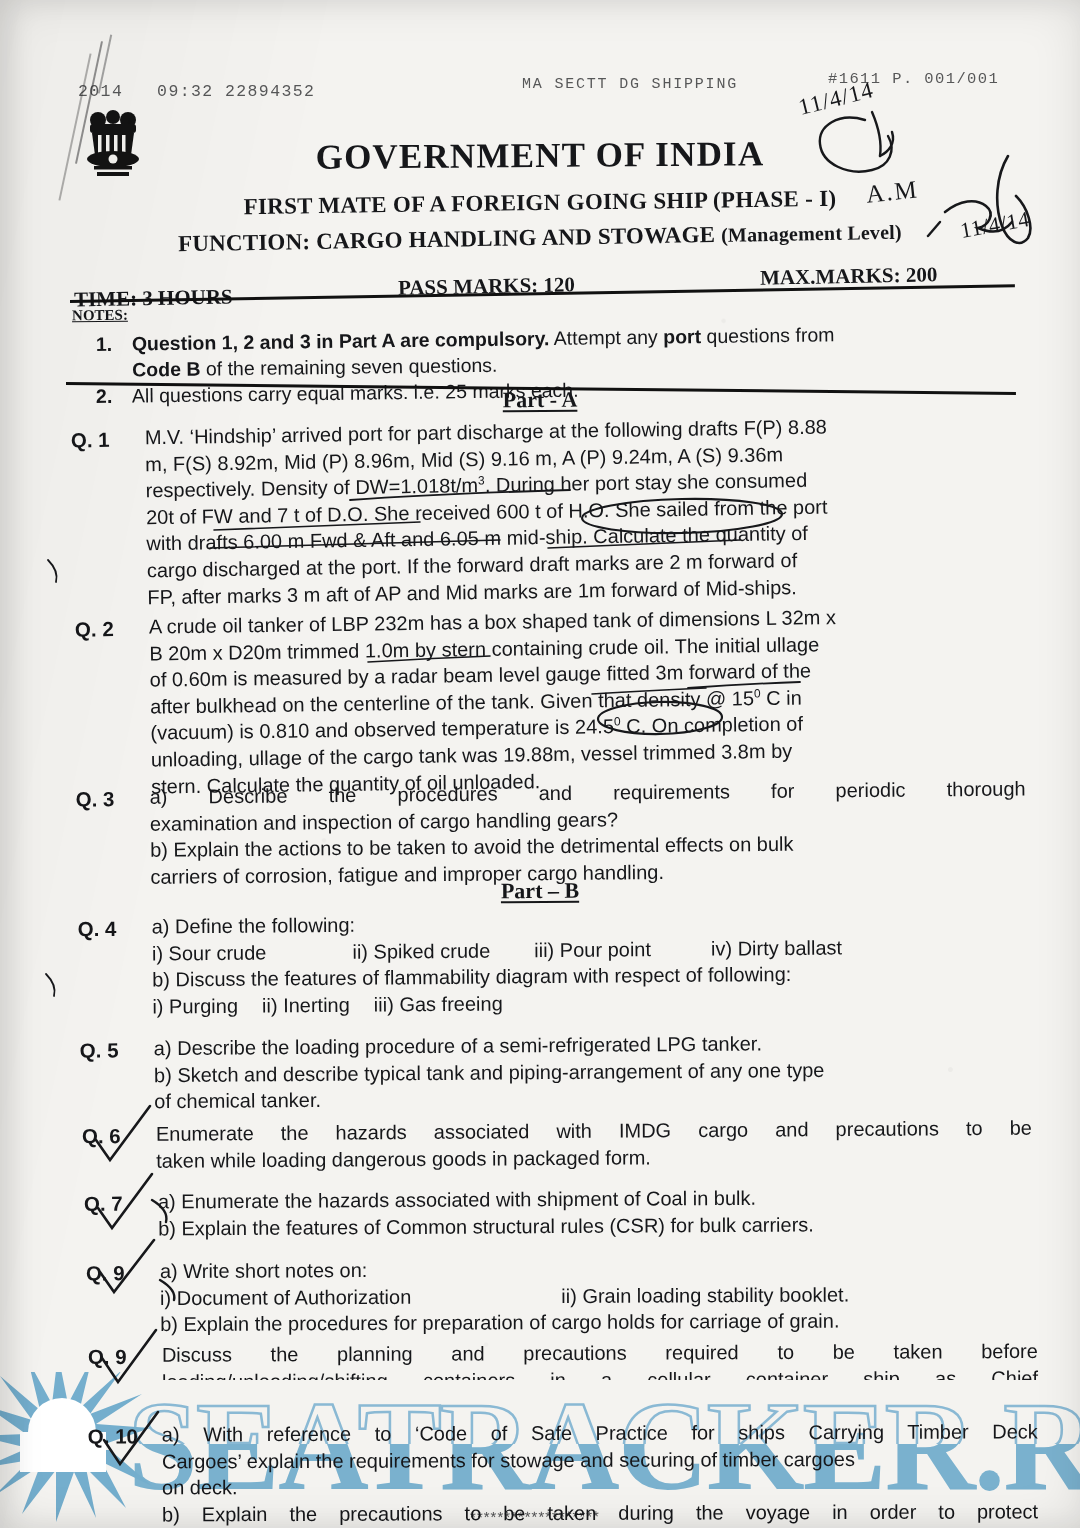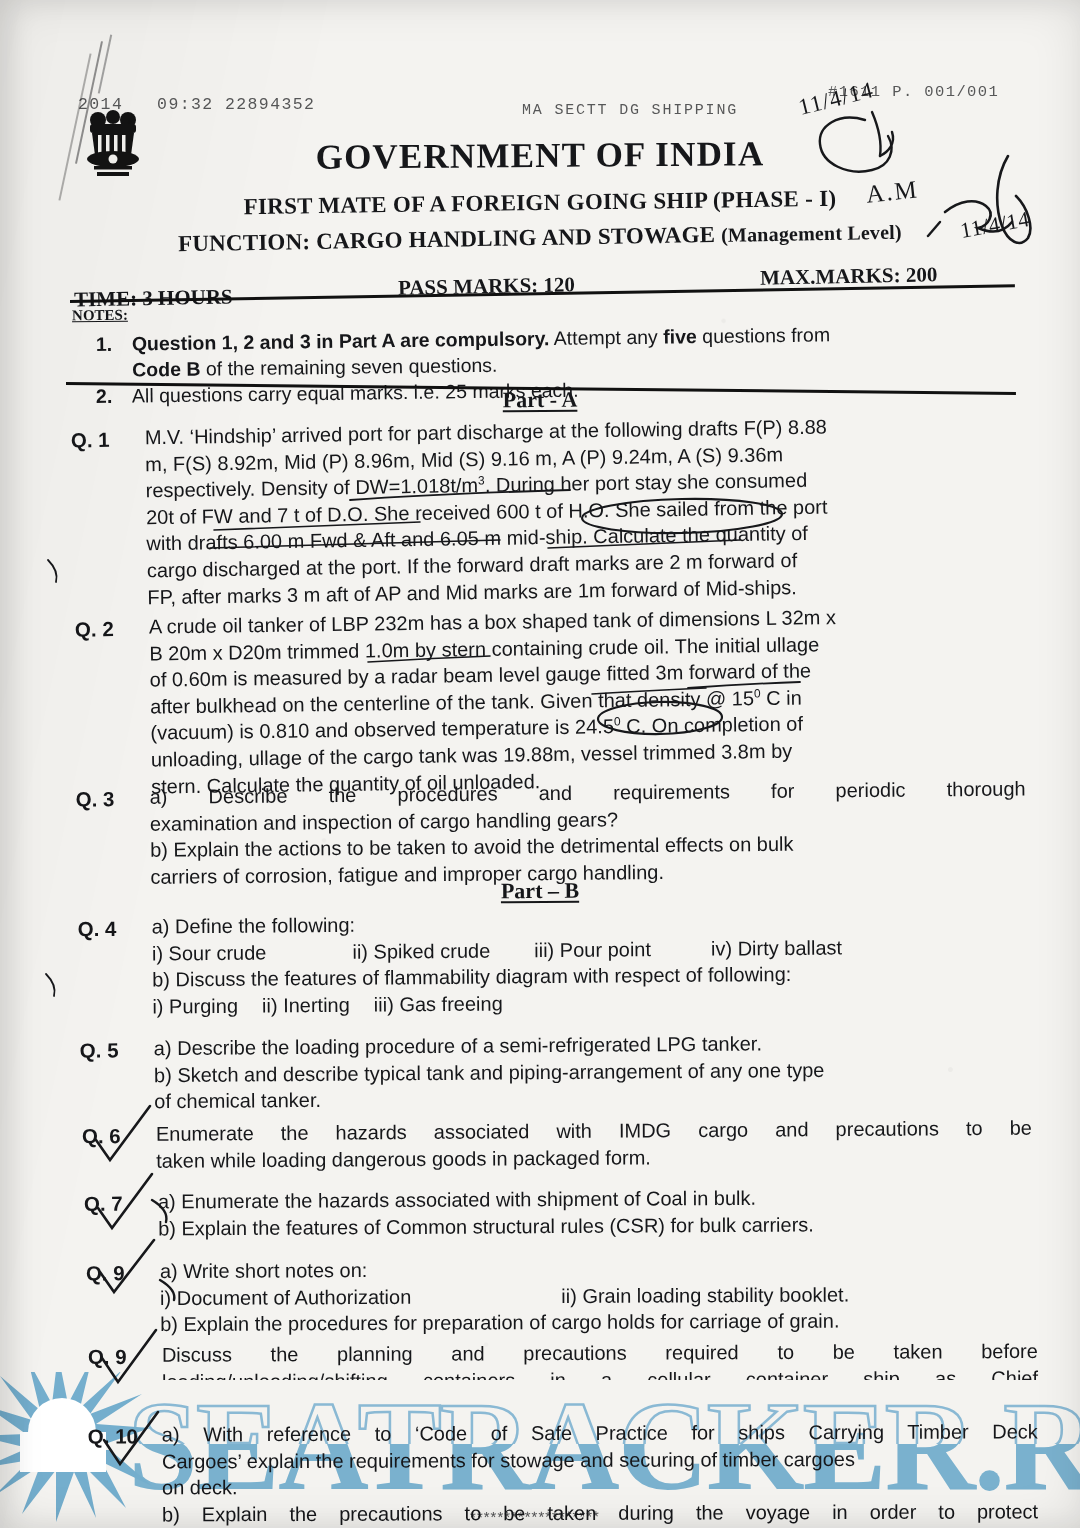--- a/index.html
+++ b/index.html
@@ -39,24 +39,23 @@
 
   
   .fax-header {
     position: absolute;
     top: 70px; left: 0; width: 1000px; height: 40px;
     font-family: "Liberation Mono", monospace;
     font-size: 16.5px;
     letter-spacing: 1.4px;
     color: #2b2c2e;
     opacity: .78;
-    margin-top: 13px;
   }
   .fax-left  { position: absolute; left: 78px;  top: 12px; white-space: pre; }
-  .fax-mid   { position: absolute; left: 522px; top: 19px;  white-space: pre; font-size: 15px; letter-spacing: 1.8px; }
+  .fax-mid   { position: absolute; left: 522px; top: 6px;  white-space: pre; font-size: 15px; letter-spacing: 1.8px; }
   .fax-right { position: absolute; left: 828px; top: 0px;  white-space: pre; font-size: 15.5px; letter-spacing: 1.4px; }
 
   
   .streak {
     position: absolute; z-index: 30; pointer-events: none;
     background: #2a2a2c; opacity: .5;
   }
   .s1 { left: 88px;  top: 40px;  width: 2px; height: 125px; transform: rotate(12deg); }
   .s2 { left: 74px;  top: 52px;  width: 2px; height: 150px; transform: rotate(12deg); opacity:.35;}
   .s3 { left: 104px; top: 34px;  width: 1.5px; height: 60px; transform: rotate(12deg); opacity:.4;}
@@ -284,21 +283,21 @@
     <span class="m-pass">PASS MARKS: 120</span>
     <span class="m-max">MAX.MARKS: 200</span>
   </div>
   <div class="rule-head"></div>
 
   <div class="notes-label">NOTES:</div>
   <div class="notes-list">
     <div class="note-item">
       <span class="note-num">1.</span>
       <span class="note-body">
-        <span class="b">Question 1, 2 and 3 in Part A are compulsory.</span><span> Attempt any </span><span class="b">five</span><span> questions from</span><br>
+        <span class="b">Question 1, 2 and 3 in Part A are compulsory.</span><span> Attempt any </span><span class="b">port</span><span> questions from</span><br>
         <span class="b">Code B</span><span> of the remaining seven questions.</span>
       </span>
     </div>
     <div class="note-item">
       <span class="note-num">2.</span>
       <span class="note-body">All questions carry equal marks. i.e. 25 marks each.</span>
     </div>
   </div>
   <div class="rule-notes"></div>
 

